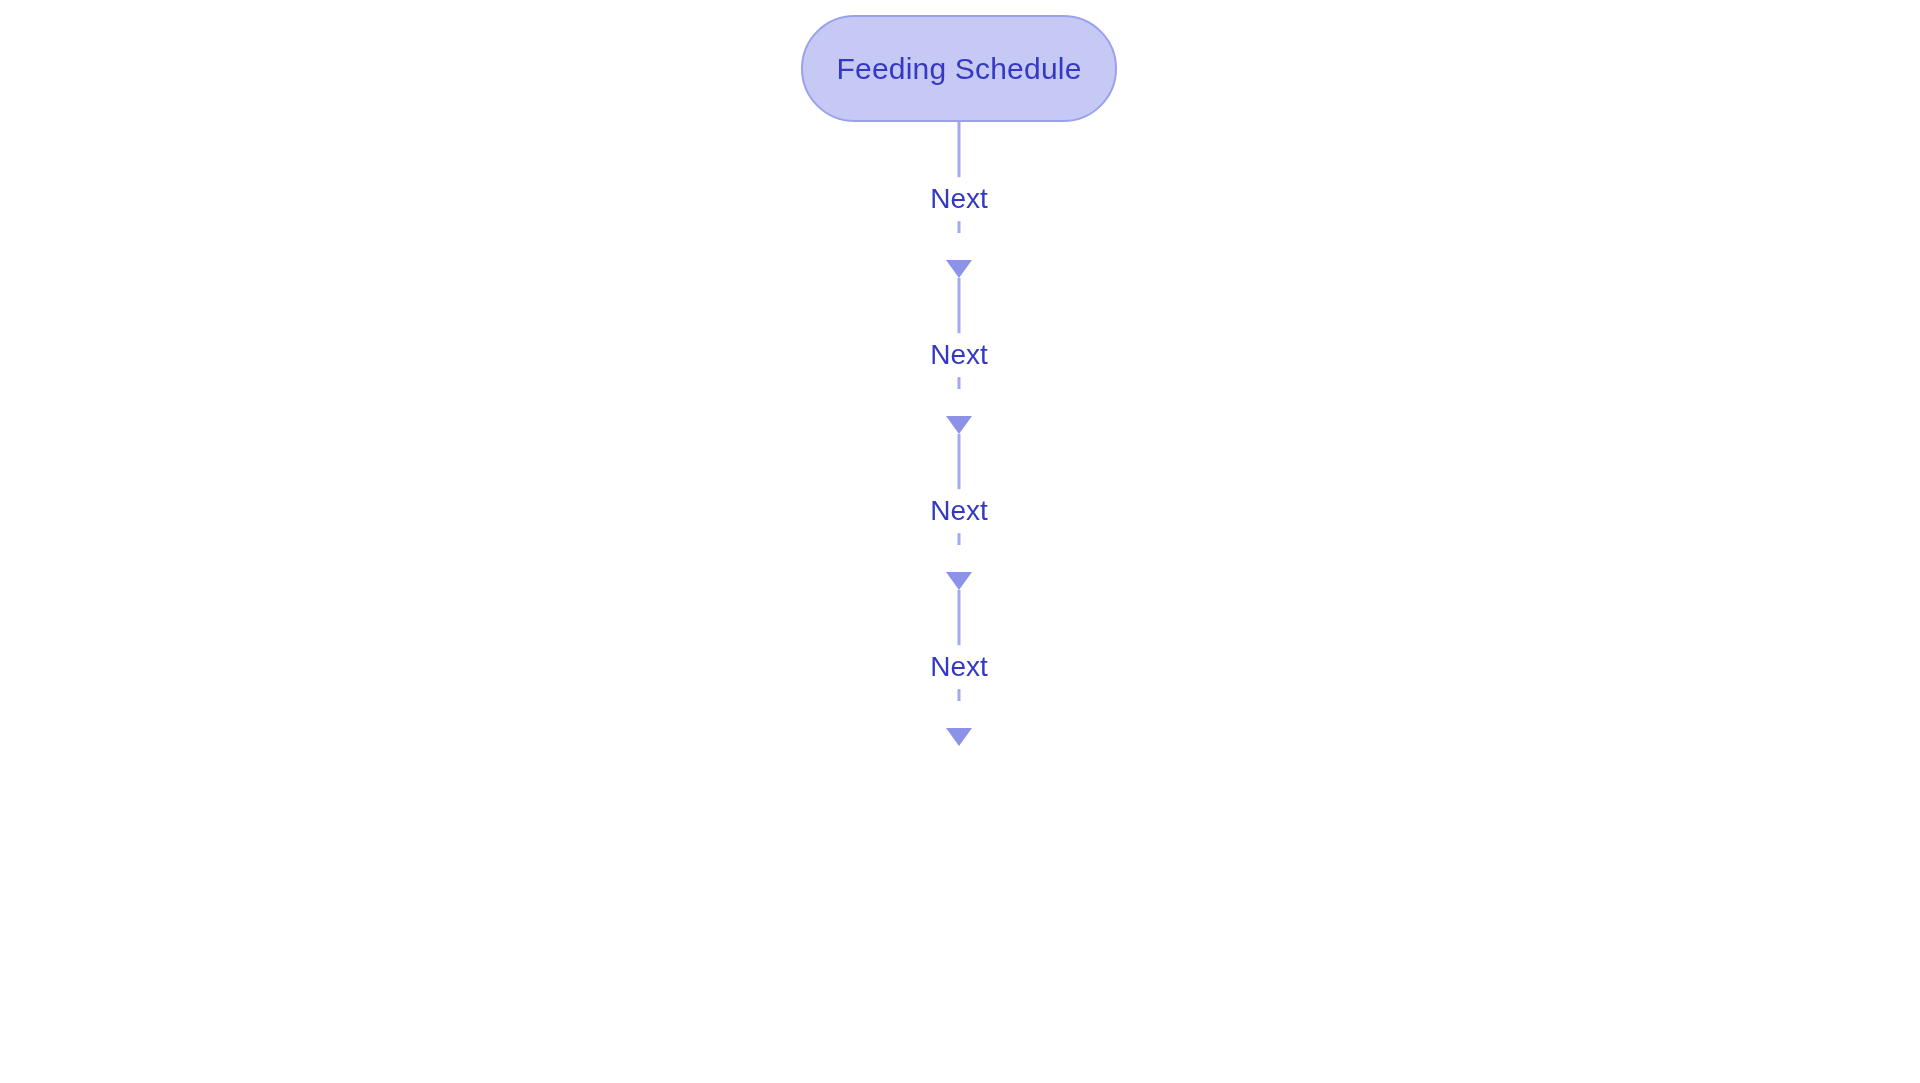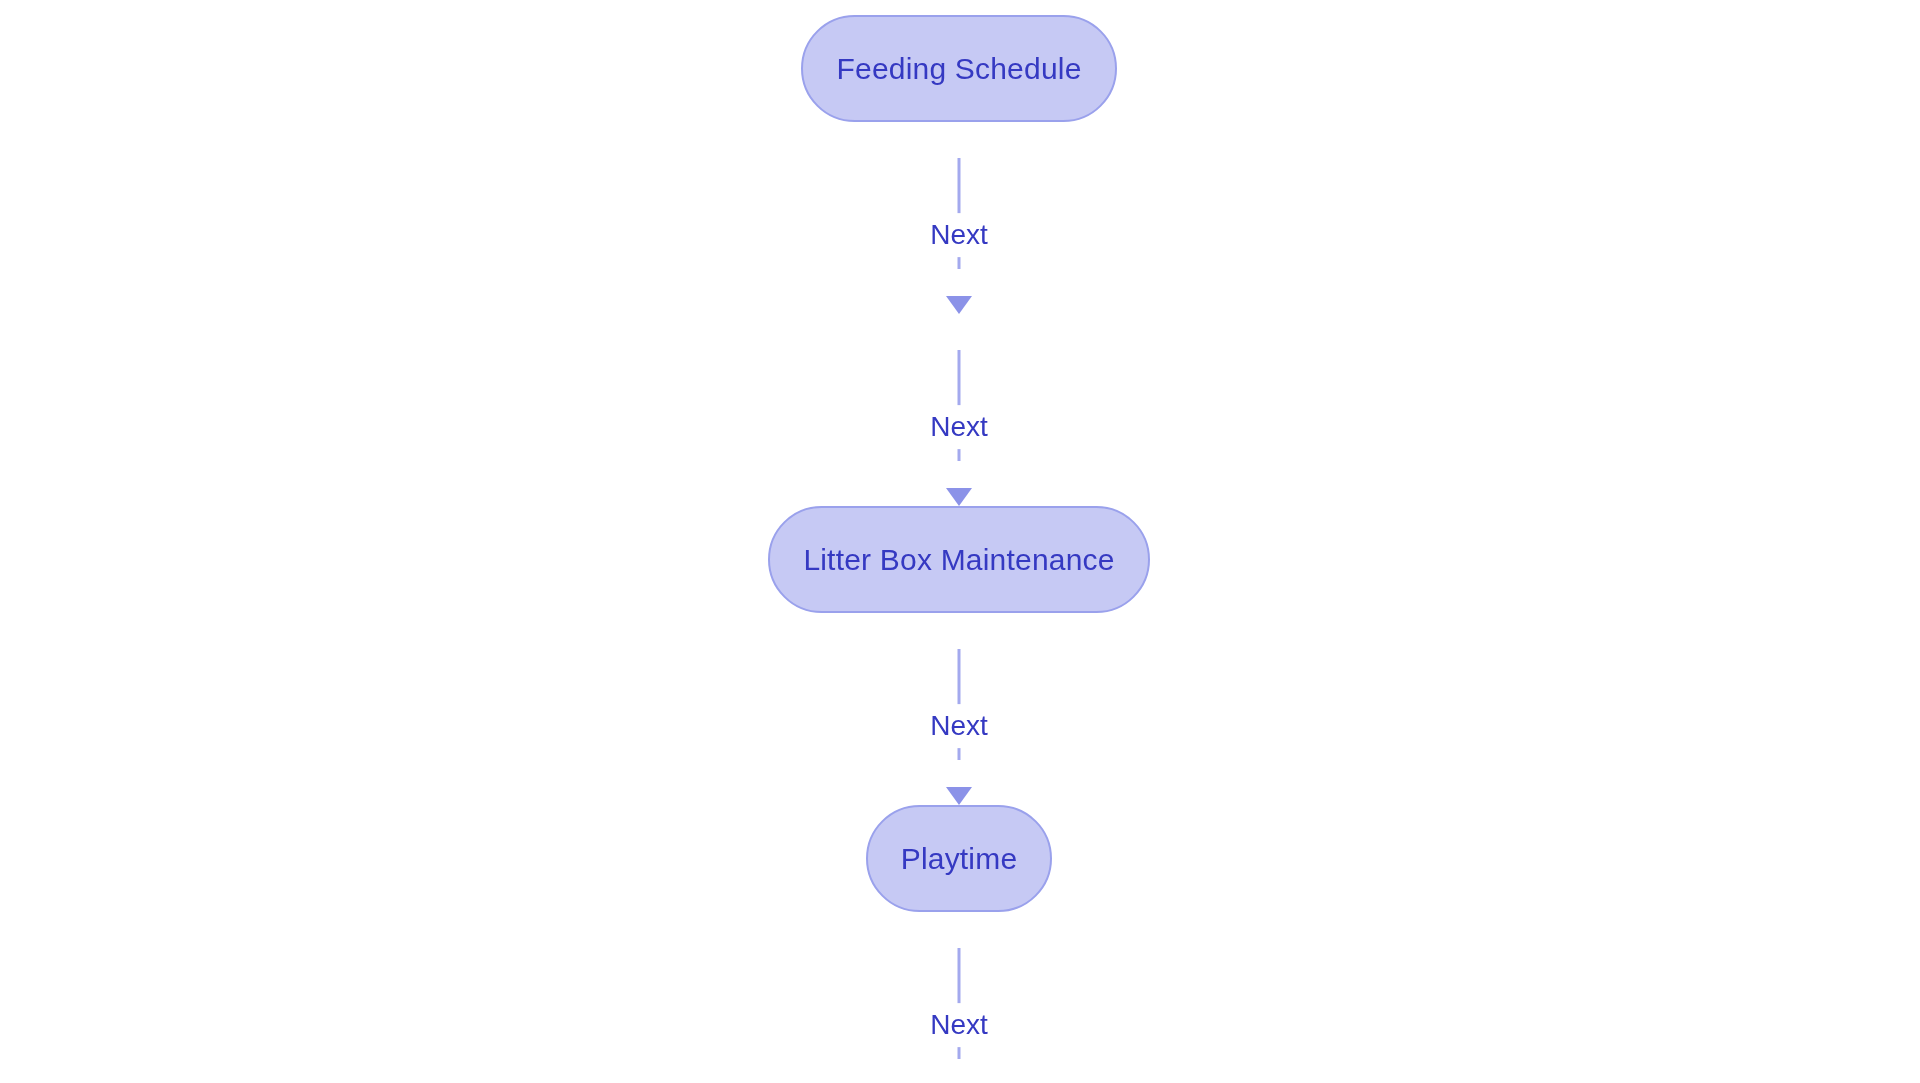--- a/index.html
+++ b/index.html
@@ -47,21 +47,20 @@
     display: flex;
     align-items: center;
     justify-content: center;
     white-space: nowrap;
   }
   .edge {
     position: relative;
     width: 80px;
     height: 156px;
     flex: 0 0 auto;
-    margin-top: 36px;
   }
   .edge-line {
     position: absolute;
     left: 50%;
     top: 0;
     transform: translateX(-50%);
     width: 3px;
     height: 111px;
     background: var(--edge-line);
   }
@@ -104,33 +103,27 @@
       <div class="edge-label">Next</div>
     </div>
 
 
     <div class="edge">
       <div class="edge-line"></div>
       <div class="edge-arrowhead"></div>
       <div class="edge-label">Next</div>
     </div>
 
-    <div class="node">
-      <span>Litter Box Maintenance</span>
-    </div>
 
     <div class="edge">
       <div class="edge-line"></div>
       <div class="edge-arrowhead"></div>
       <div class="edge-label">Next</div>
     </div>
 
-    <div class="node">
-      <span>Playtime</span>
-    </div>
 
     <div class="edge">
       <div class="edge-line"></div>
       <div class="edge-arrowhead"></div>
       <div class="edge-label">Next</div>
     </div>
 
 
   </div>
 </div>

